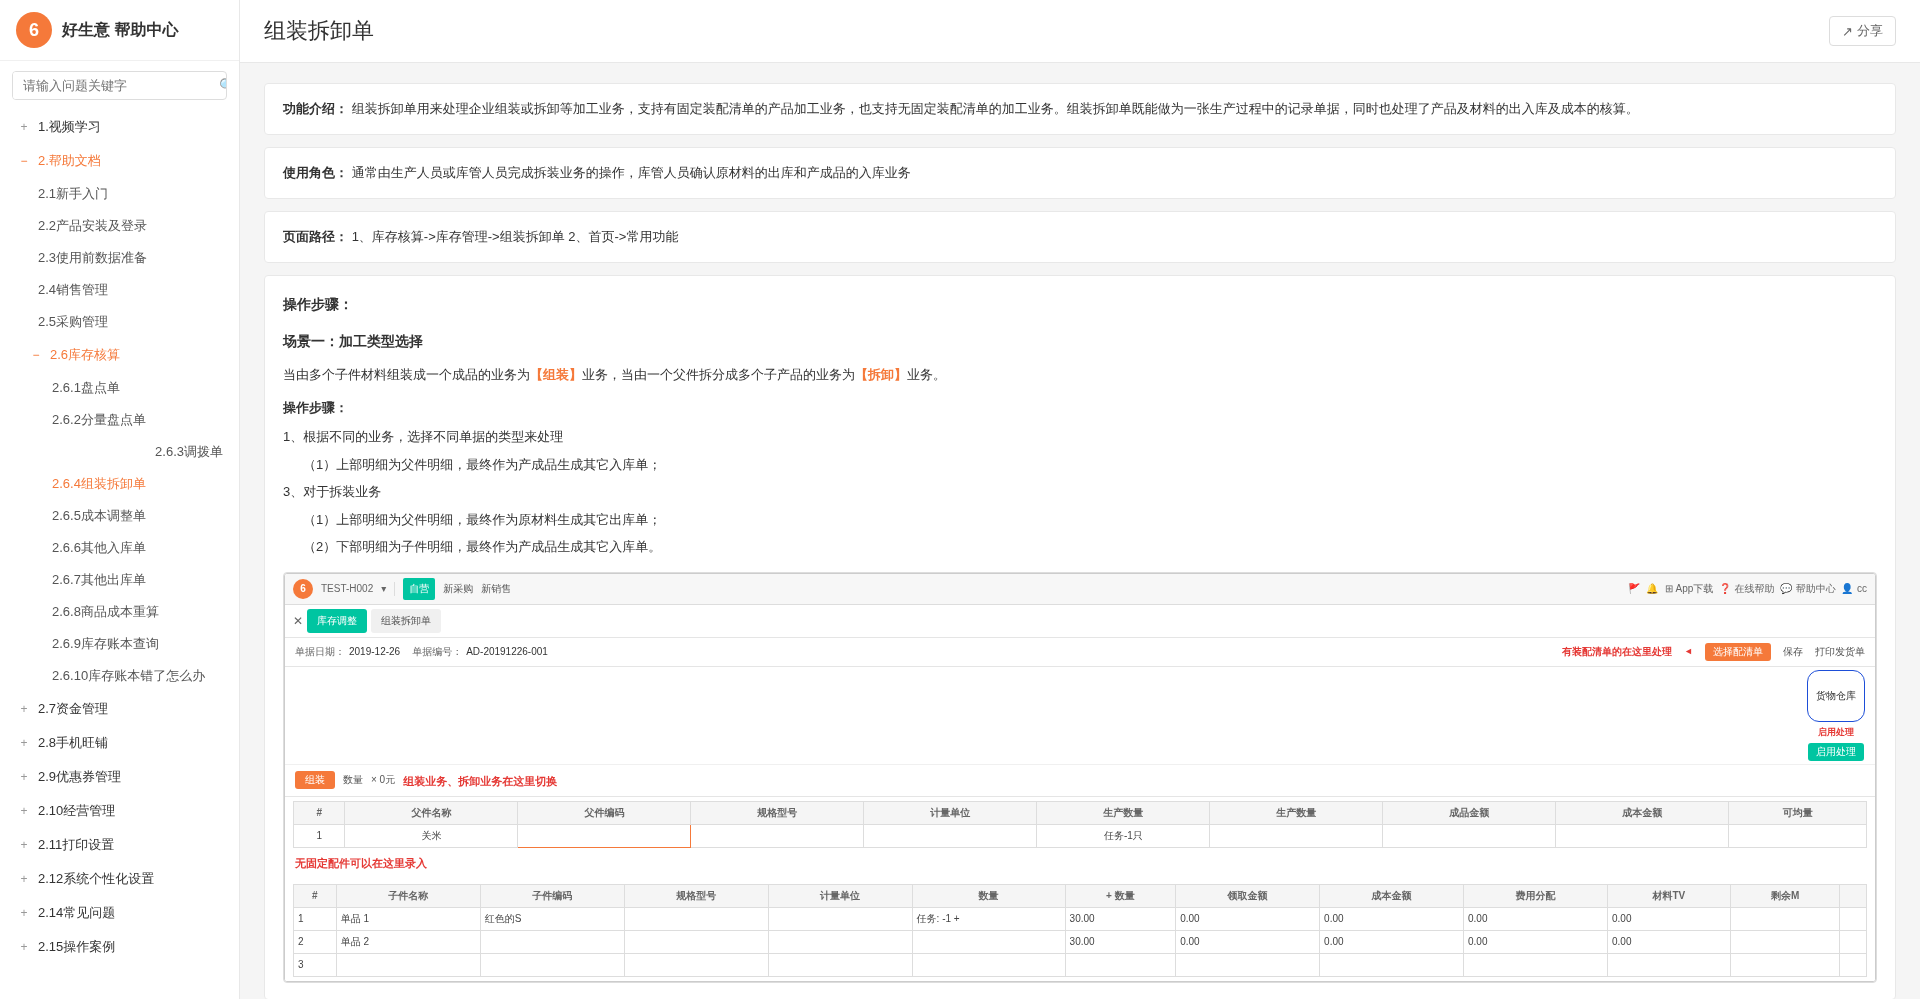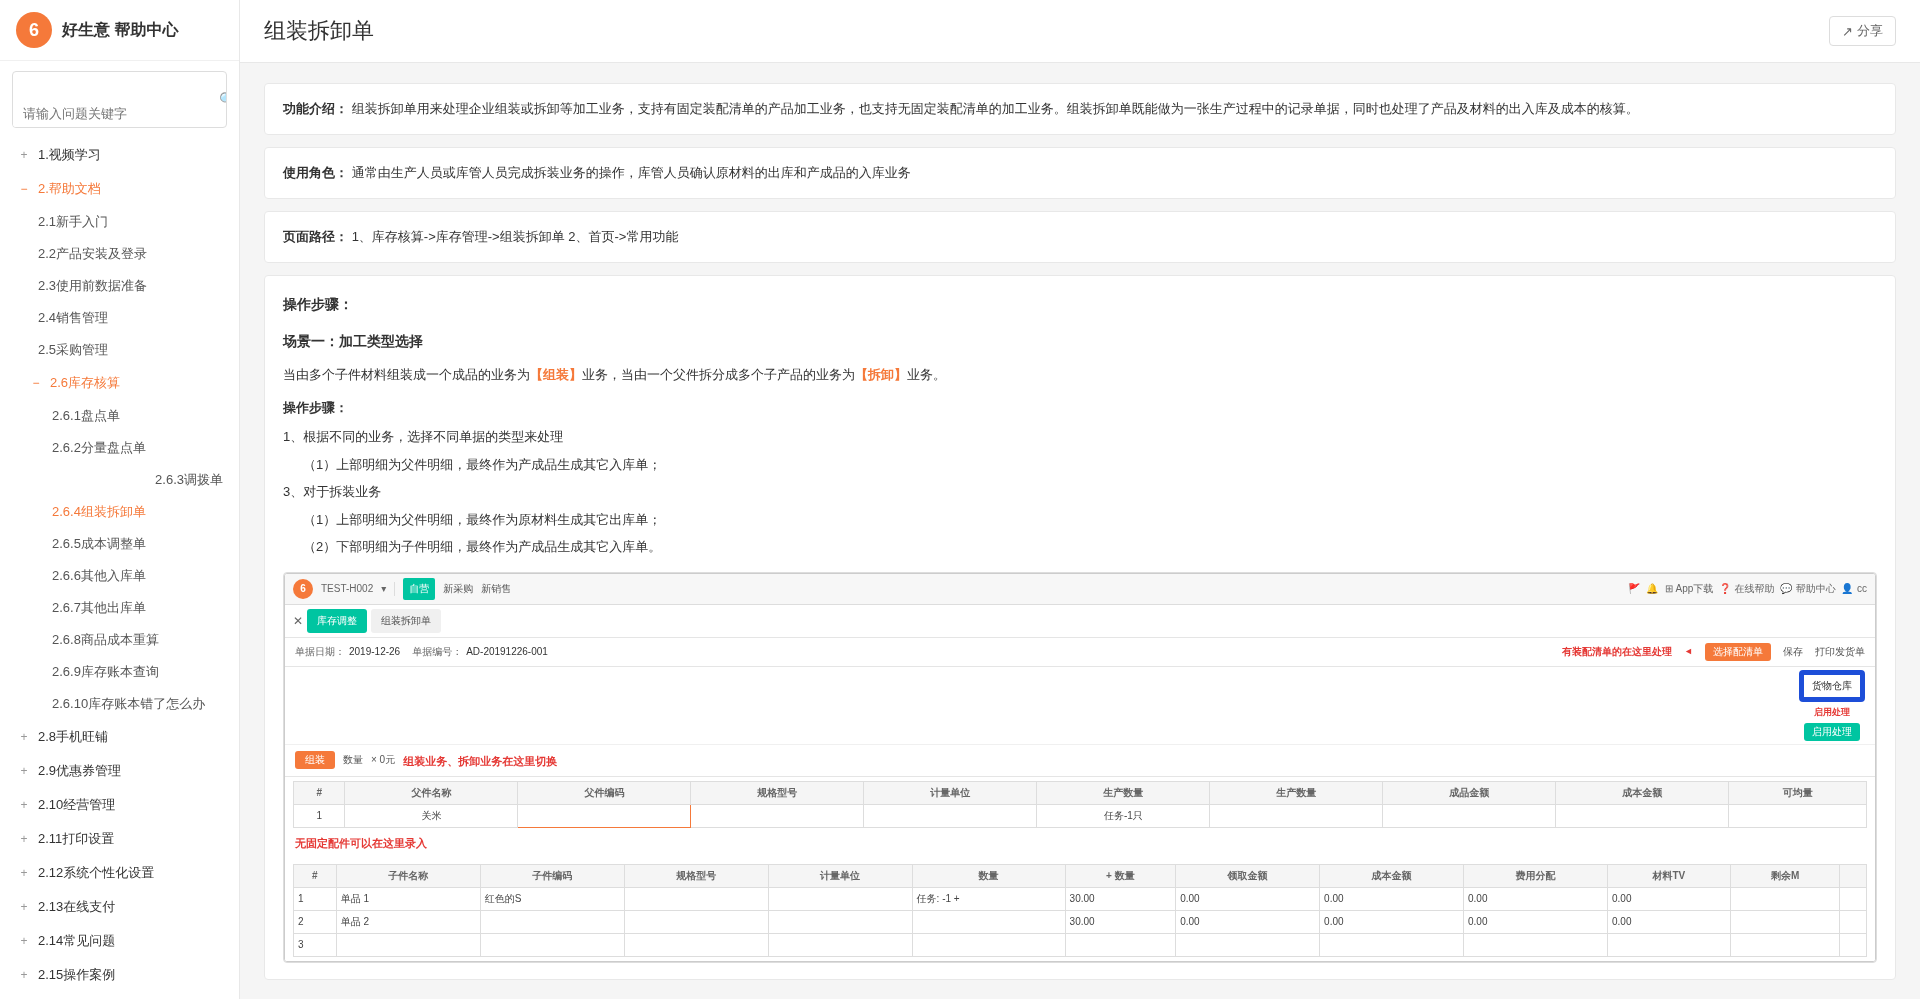--- a/index.html
+++ b/index.html
@@ -50,21 +50,20 @@
       overflow: hidden;
       background: #fff;
     }
     .search-input {
       flex: 1;
       border: none;
       outline: none;
       padding: 6px 10px;
       font-size: 13px;
       color: #4c1d95;
-      margin-top: 28px;
     }
     .search-btn {
       background: none;
       border: none;
       padding: 0 10px;
       cursor: pointer;
       color: #999;
     }
     .nav-section {
       padding: 0;
@@ -345,41 +344,41 @@
     </div>
     <div class="nav-sub-item" style="padding-left:52px;">
       <span>2.6.9库存账本查询</span>
     </div>
     <div class="nav-sub-item" style="padding-left:52px;">
       <span>2.6.10库存账本错了怎么办</span>
     </div>
 
     <div class="nav-item plus-parent">
       <span class="expand-icon"></span>
+      <span>2.7资金管理</span>
+    </div>
+    <div class="nav-item plus-parent">
+      <span class="expand-icon"></span>
       <span>2.8手机旺铺</span>
     </div>
     <div class="nav-item plus-parent">
       <span class="expand-icon"></span>
       <span>2.9优惠券管理</span>
     </div>
     <div class="nav-item plus-parent">
       <span class="expand-icon"></span>
       <span>2.10经营管理</span>
     </div>
     <div class="nav-item plus-parent">
       <span class="expand-icon"></span>
       <span>2.11打印设置</span>
     </div>
     <div class="nav-item plus-parent">
       <span class="expand-icon"></span>
       <span>2.12系统个性化设置</span>
-    </div>
-    <div class="nav-item plus-parent">
-      <span class="expand-icon"></span>
-      <span>2.13在线支付</span>
     </div>
     <div class="nav-item plus-parent">
       <span class="expand-icon"></span>
       <span>2.14常见问题</span>
     </div>
     <div class="nav-item plus-parent">
       <span class="expand-icon"></span>
       <span>2.15操作案例</span>
     </div>
   </div>
@@ -469,21 +468,21 @@
               <span style="font-size:10px;color:#e53935;font-weight:bold;">有装配清单的在这里处理</span>
               <span style="font-size:9px;color:#e53935;">◄</span>
               <button style="background:#f5793a;color:white;padding:2px 8px;border:none;border-radius:3px;font-size:10px;cursor:pointer;">选择配清单</button>
               <span style="font-size:10px;color:#555;">保存</span>
               <span style="font-size:10px;color:#555;">打印发货单</span>
             </div>
           </div>
 
           <div style="display:flex;align-items:center;padding:3px 10px;background:#fff;border-bottom:1px solid #f0f0f0;">
             <div style="margin-left:auto;display:flex;flex-direction:column;align-items:center;font-size:10px;">
-              <span style="border:5px solid #1d4ed8;padding:2px 8px;border-radius:4px;color:#333;font-size:10px;">货物仓库</span>
+              <span style="border:1px solid #1d4ed8;padding:16px 8px;border-radius:12px;color:#333;font-size:10px;">货物仓库</span>
               <span style="font-size:9px;color:#e53935;margin-top:2px;font-weight:bold;">启用处理</span>
               <button style="background:#00c5a1;color:white;padding:2px 8px;border:none;border-radius:3px;font-size:10px;margin-top:2px;cursor:pointer;">启用处理</button>
             </div>
           </div>
 
           <div style="display:flex;align-items:center;padding:4px 10px;background:#fff;border-bottom:1px solid #e5e5e5;gap:8px;">
             <button style="background:#f5793a;color:white;padding:2px 10px;border:none;border-radius:3px;font-size:10px;cursor:pointer;">组装</button>
             <span style="font-size:10px;color:#555;">数量</span>
             <span style="font-size:10px;color:#555;">× 0元</span>
             <div style="position:relative;display:inline-block;">

